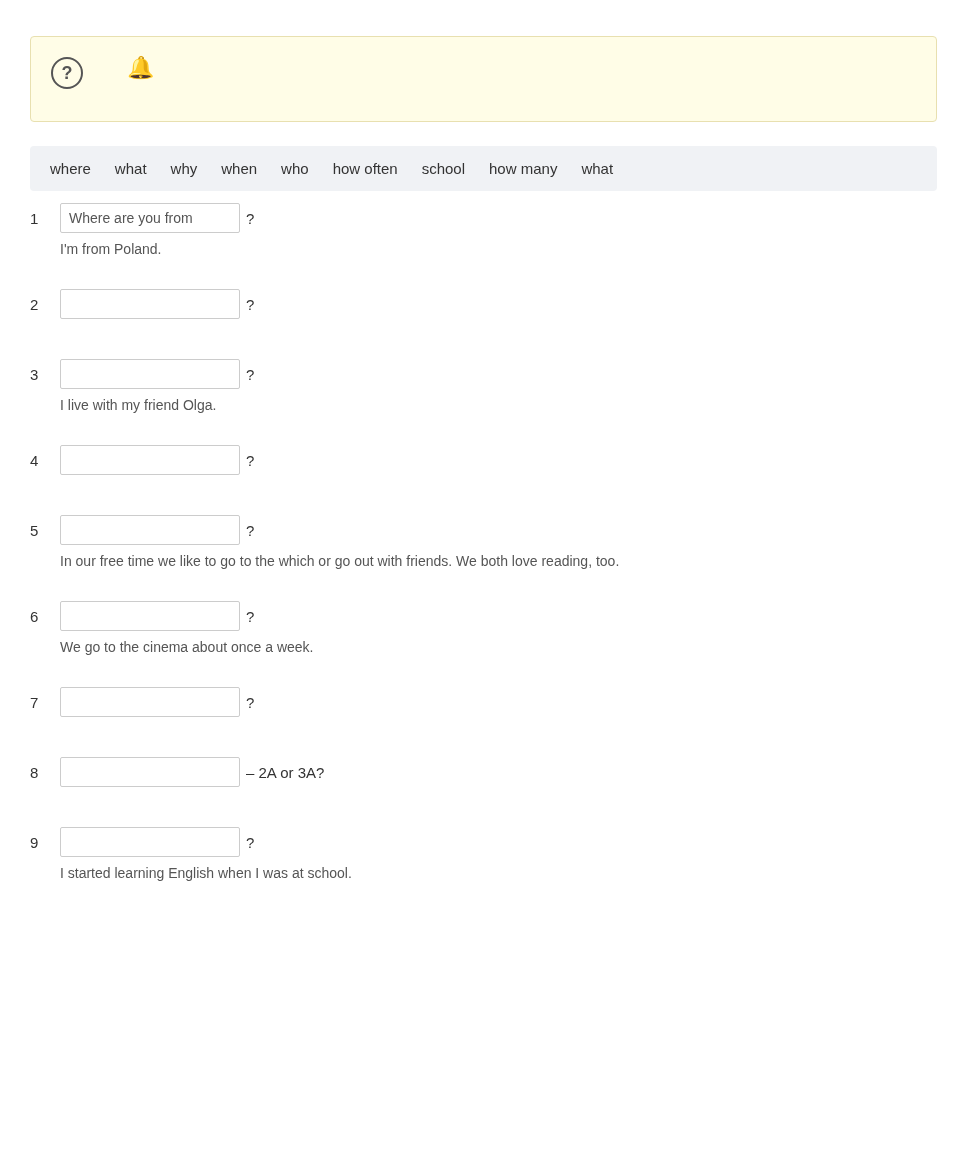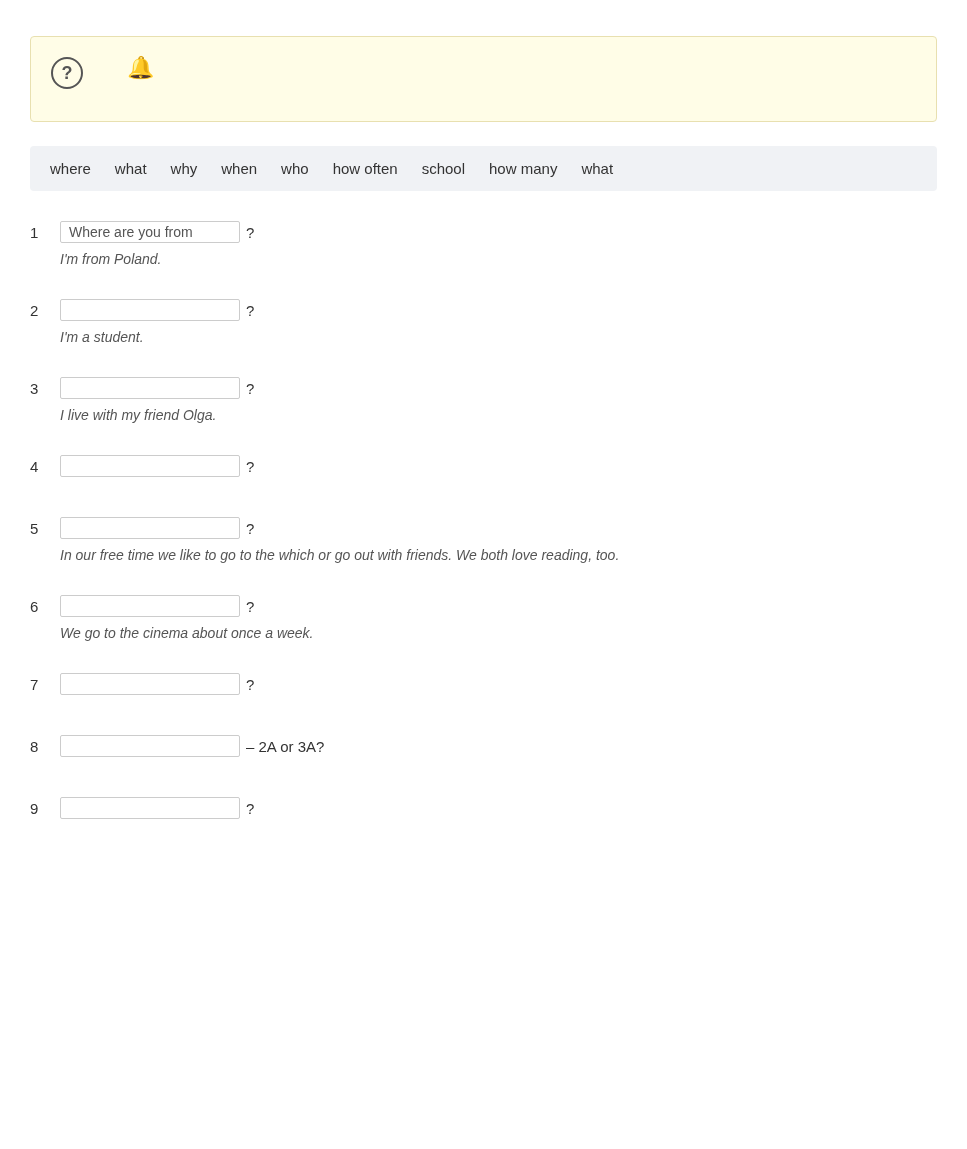--- a/index.html
+++ b/index.html
@@ -68,21 +68,21 @@
     }
 
     .info-text .check-mark {
       color: #27ae60;
     }
 
     .word-bank {
       background: #f0f2f5;
       border-radius: 4px;
       padding: 14px 20px;
-      margin-bottom: 30px;
+      margin-bottom: 12px;
       display: flex;
       align-items: center;
       flex-wrap: wrap;
       gap: 8px 24px;
     }
 
     .word-bank-item {
       font-size: 15px;
       color: #333;
       cursor: pointer;
@@ -114,39 +114,38 @@
       font-weight: normal;
       flex-shrink: 0;
     }
 
     .question-input {
       border: 1px solid #ccc;
       border-radius: 2px;
       padding: 4px 8px;
       font-size: 14px;
       width: 180px;
-      height: 22px;
+      height: 30px;
       outline: none;
       color: #555;
     }
 
     .question-input.prefilled {
       color: #555;
     }
 
     .question-suffix {
       font-size: 15px;
       color: #333;
     }
 
     .question-answer {
       font-size: 14px;
       color: #555;
       margin-left: 30px;
-      font-style: italic;
     }
 
     .help-icon {
       font-size: 22px;
       color: #888;
       float: right;
       cursor: pointer;
     }
   </style>
 </head>
@@ -192,21 +191,20 @@
         <span class="question-suffix">?</span>
       </div>
       <div class="question-answer">I'm from Poland.</div>
     </div>
     <div class="question-row">
       <div class="question-line">
         <span class="question-number">2</span>
         <input type="text" class="question-input" style="">
         <span class="question-suffix">?</span>
       </div>
-      <div class="question-answer">I'm a student.</div>
     </div>
     <div class="question-row">
       <div class="question-line">
         <span class="question-number">3</span>
         <input type="text" class="question-input" style="">
         <span class="question-suffix">?</span>
       </div>
       <div class="question-answer">I live with my friend Olga.</div>
     </div>
     <div class="question-row">
@@ -245,14 +243,15 @@
         <input type="text" class="question-input" style="">
         <span class="question-suffix">– 2A or 3A?</span>
       </div>
     </div>
     <div class="question-row">
       <div class="question-line">
         <span class="question-number">9</span>
         <input type="text" class="question-input" style="">
         <span class="question-suffix">?</span>
       </div>
+      <div class="question-answer">I started learning English when I was at school.</div>
     </div>
   </div>
 
 </body></html>

